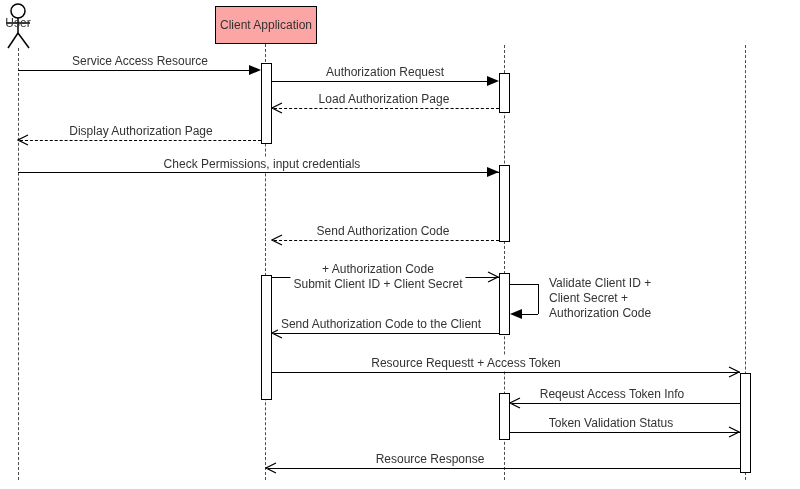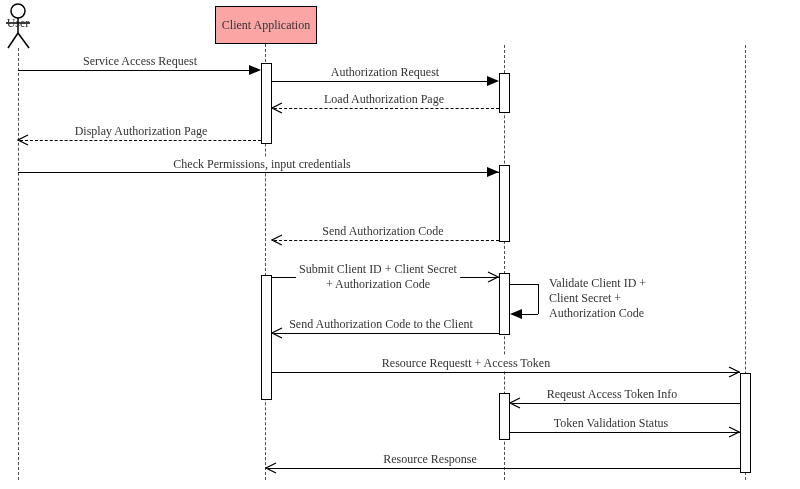--- a/index.html
+++ b/index.html
@@ -1,18 +1,18 @@
 <!DOCTYPE html>
 <html><head>
 <meta charset="utf-8">
 <style>
   html,body{margin:0;padding:0;background:#fff;}
   .diagram{
     position:relative;width:800px;height:489px;background:#ffffff;
-    font-family:Liberation Serif, serif;font-size:12px;color:#333;
+    font-family:Liberation Sans, sans-serif;font-size:12px;color:#333;
     overflow:hidden;
   }
   .lifeline{position:absolute;width:0;border-left:1px dashed #4d4d4d;z-index:0;}
   .head-box{
     position:absolute;background:#fca5a5;border:1px solid #000;box-sizing:border-box;
     display:flex;align-items:center;justify-content:center;text-align:center;
     line-height:14px;z-index:2;
   }
   .activation{
     position:absolute;width:11px;background:#fff;border:1px solid #000;
@@ -64,21 +64,21 @@
   <div class="activation" style="left:499px;top:273px;height:62px"></div>
   <div class="activation" style="left:499px;top:393px;height:47px"></div>
   <div class="activation" style="left:740px;top:373px;height:100px"></div>
 
   <div>
     <div class="msg-line" style="left:18px;top:70px;width:238px"></div>
     <svg class="arrow" style="left:249px;top:65px" width="12" height="10">
         <polygon points="0,0 12,5 0,10"></polygon>
       </svg>
     <div class="msg-label" style="left:140px;top:54px">
-      <div>Service Access Request</div>
+      <div>Service Access Resource</div>
     </div>
   </div>
 
   <div>
     <div class="msg-line" style="left:272px;top:81px;width:222px"></div>
     <svg class="arrow" style="left:487px;top:76px" width="12" height="10">
         <polygon points="0,0 12,5 0,10"></polygon>
       </svg>
     <div class="msg-label" style="left:385px;top:65px">
       <div>Authorization Request</div>
@@ -124,22 +124,22 @@
       <div>Send Authorization Code</div>
     </div>
   </div>
 
   <div>
     <div class="msg-line" style="left:272px;top:277px;width:227px"></div>
     <svg class="arrow" style="left:487px;top:271px" width="12" height="12">
         <path d="M1,1 L11,6 L1,11"></path>
       </svg>
     <div class="msg-label" style="left:378px;top:262px">
+      <div>+ Authorization Code</div>
       <div>Submit Client ID + Client Secret</div>
-      <div>+ Authorization Code</div>
     </div>
   </div>
 
   <div>
     <div class="msg-line" style="left:510px;top:284px;width:28px"></div>
     <div class="vline" style="left:538px;top:284px;height:30px"></div>
     <div class="msg-line" style="left:521px;top:314px;width:17px"></div>
     <svg class="arrow" style="left:510px;top:309px" width="12" height="10">
         <polygon points="12,0 0,5 12,10"></polygon>
       </svg>

